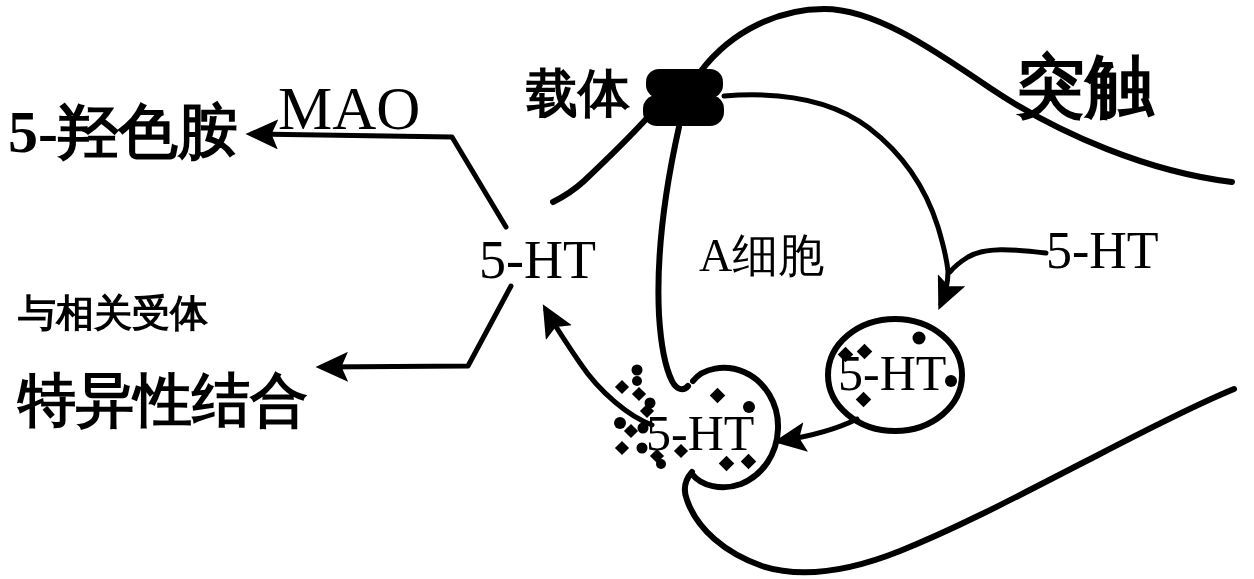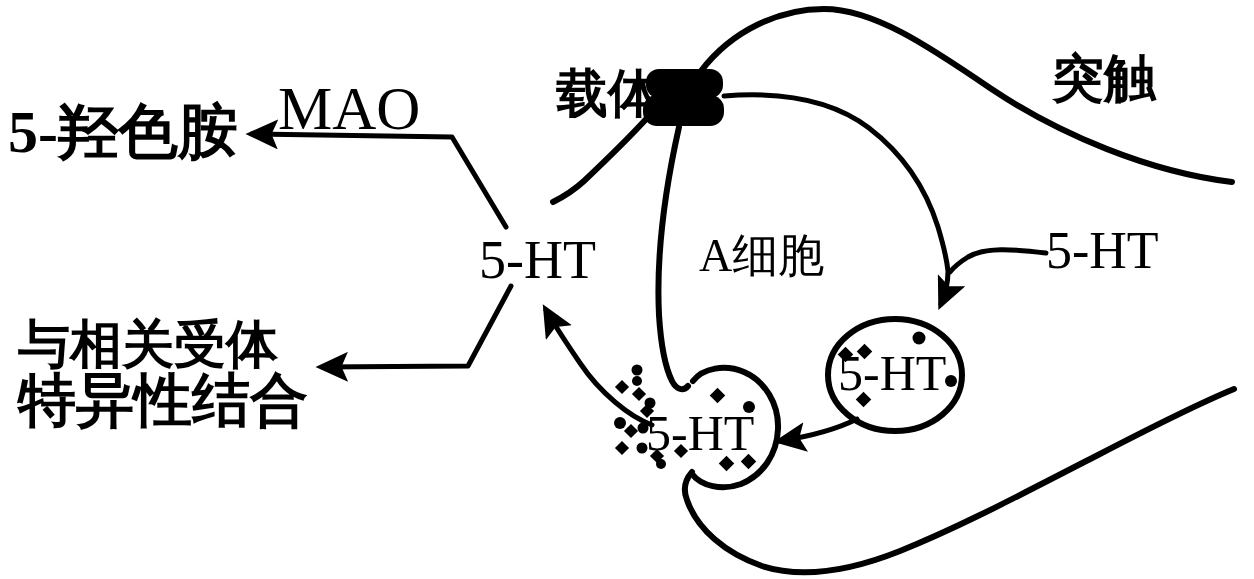--- a/index.html
+++ b/index.html
@@ -15,28 +15,28 @@
   .lbl{
     position:absolute;
     line-height:1;
     white-space:nowrap;
     color:#000;
     font-family:"Liberation Serif","DejaVu Serif",serif;
   }
   .cjk-bold{font-weight:bold;}
   .lbl-product        {left:8px;   top:102px; font-size:60px;}
   .lbl-mao            {left:278px; top:78px;  font-size:61px;}
-  .lbl-carrier        {left:556px; top:68px;  font-size:52px;}
-  .lbl-synapse        {left:1052px;top:53px;  font-size:52px;}
+  .lbl-carrier        {left:526px; top:68px;  font-size:52px;}
+  .lbl-synapse        {left:1016px;top:53px;  font-size:69px;}
   .lbl-cell           {left:699px; top:233px; font-size:46px;}
   .lbl-5ht-cleft      {left:479px; top:233px; font-size:54px;}
   .lbl-5ht-extra      {left:1046px;top:225px; font-size:52px;}
   .lbl-5ht-storage    {left:838px; top:348px; font-size:50px;}
   .lbl-5ht-fusing     {left:646px; top:408px; font-size:50px;}
-  .lbl-receptor-1     {left:18px;  top:294px; font-size:52px;margin-top:25px;}
+  .lbl-receptor-1     {left:18px;  top:294px; font-size:38px;}
   .lbl-receptor-2     {left:18px;  top:372px; font-size:58px;}
   .stroke-line{fill:none;stroke:#000;stroke-linecap:round;stroke-linejoin:round;}
   .membrane{stroke-width:6px;}
   .arrowline{stroke-width:5px;}
   .dot{fill:#000;stroke:none;}
 </style>
 </head>
 <body>
 
 <div id="canvas">

